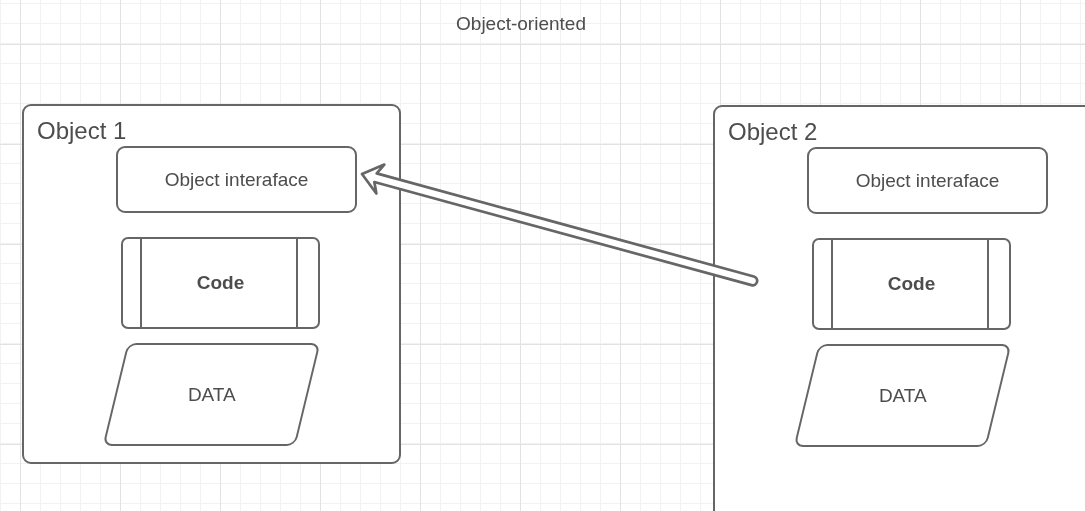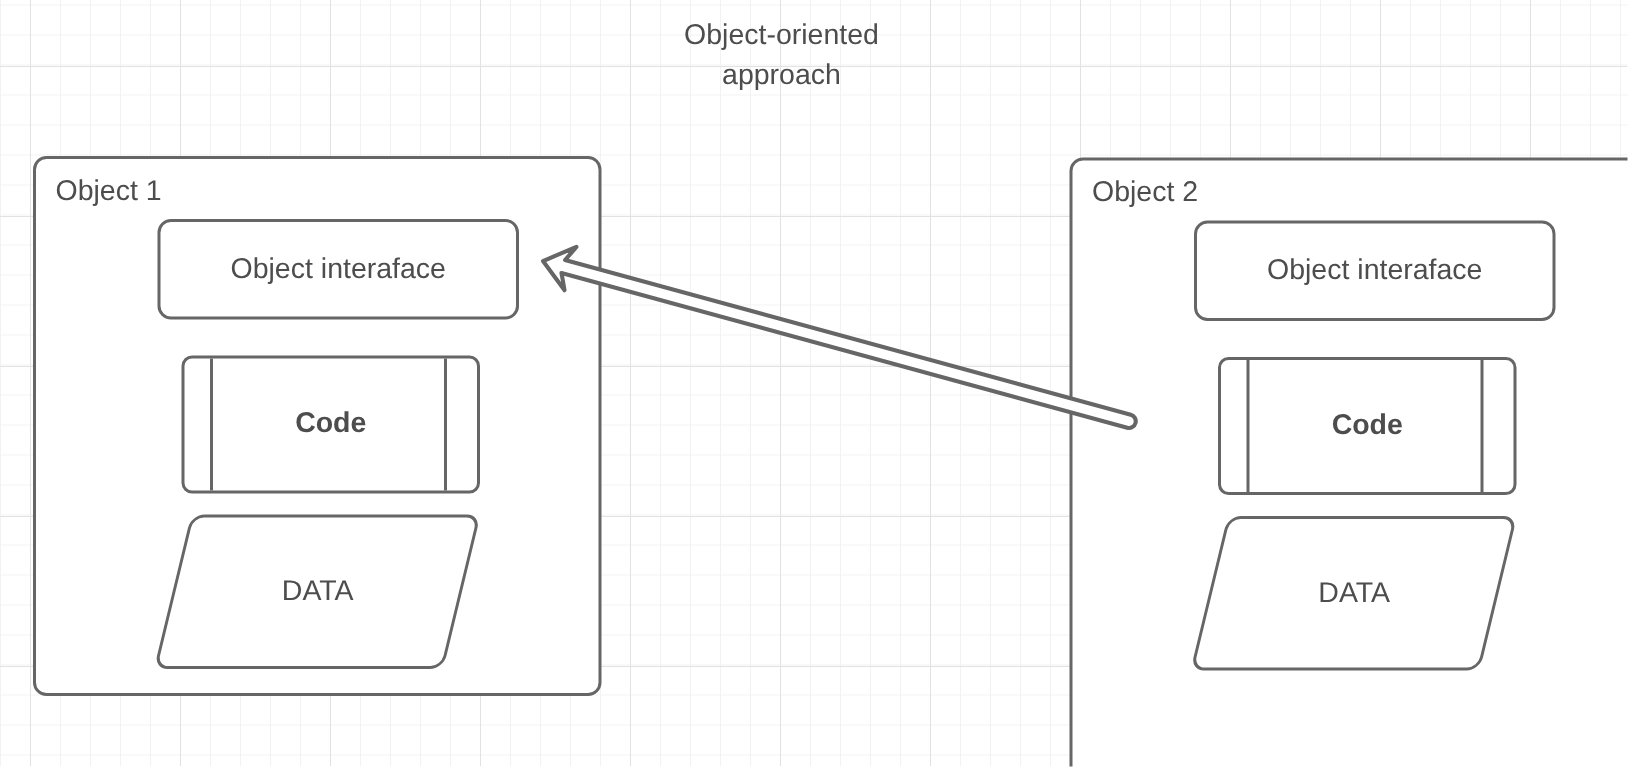--- a/index.html
+++ b/index.html
@@ -36,35 +36,35 @@
     border: 2.7px solid #666666;
     border-radius: 9px;
     box-sizing: border-box;
     z-index: 1;
   }
   .obj1 { left: 22px; top: 104px; width: 379px; height: 360px; }
   .obj2 { left: 681px; top: 105px; width: 381px; height: 462px; margin-left: 32px; }
   .obj-label {
     position: absolute;
     left: 13px; top: 11px;
-    font-size: 19px;
+    font-size: 24px;
   }
   .shape {
     position: absolute;
     background: #ffffff;
     border: 2.7px solid #666666;
     box-sizing: border-box;
     display: flex;
     align-items: center;
     justify-content: center;
     font-size: 19px;
     color: #4d4d4d;
   }
   .iface {
-    left: 81px; top: 40px; width: 241px; height: 67px;
+    left: 92px; top: 40px; width: 241px; height: 67px;
     border-radius: 9px;
   }
   .code {
     left: 97px; top: 131px; width: 199px; height: 92px;
     border-radius: 7px;
     font-weight: bold;
   }
   .code .bar {
     position: absolute;
     top: 0; bottom: 0; width: 0;
@@ -95,21 +95,20 @@
     z-index: 6;
   }
 </style>
 </head>
 <body>
 
 <div class="canvas">
 
   <div class="diagram-title">
     <div>Object-oriented</div>
-    <div>approach</div>
   </div>
 
   <div class="obj obj1">
     <div class="obj-label">Object 1</div>
     <div class="shape iface">
       <span>Object interaface</span>
     </div>
     <div class="shape code">
       <span class="bar left"></span>
       <span class="bar right"></span>

